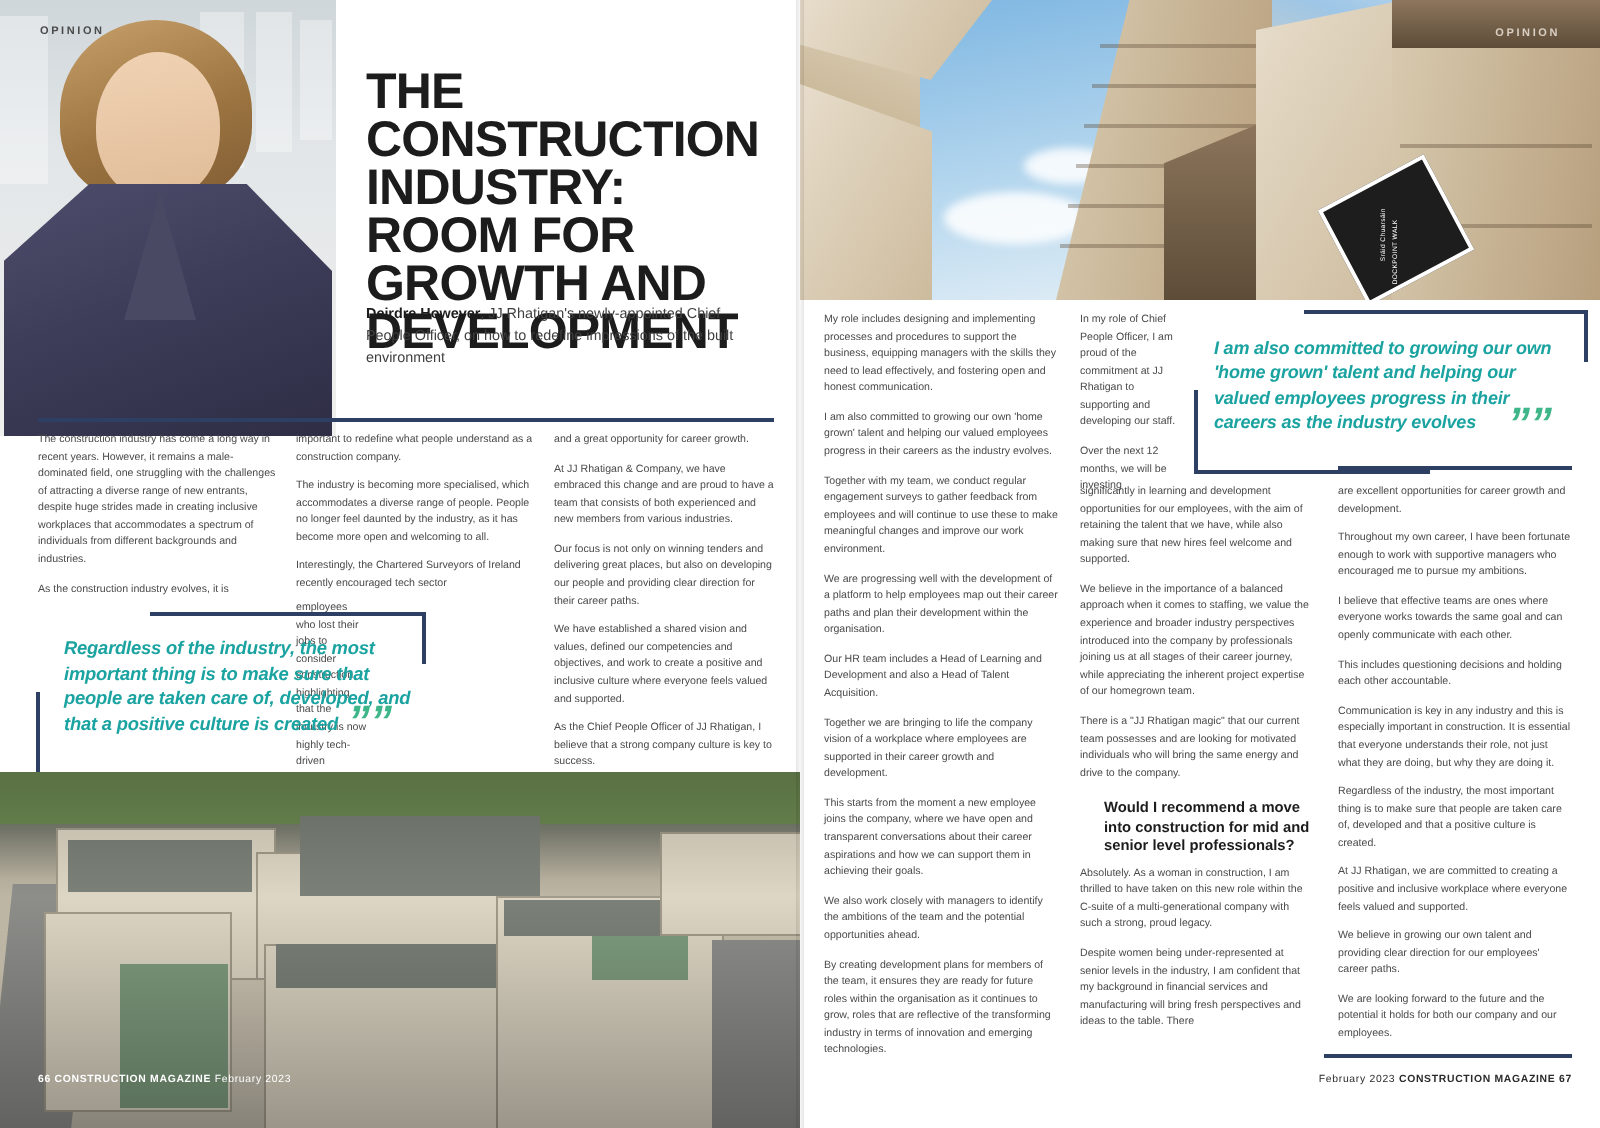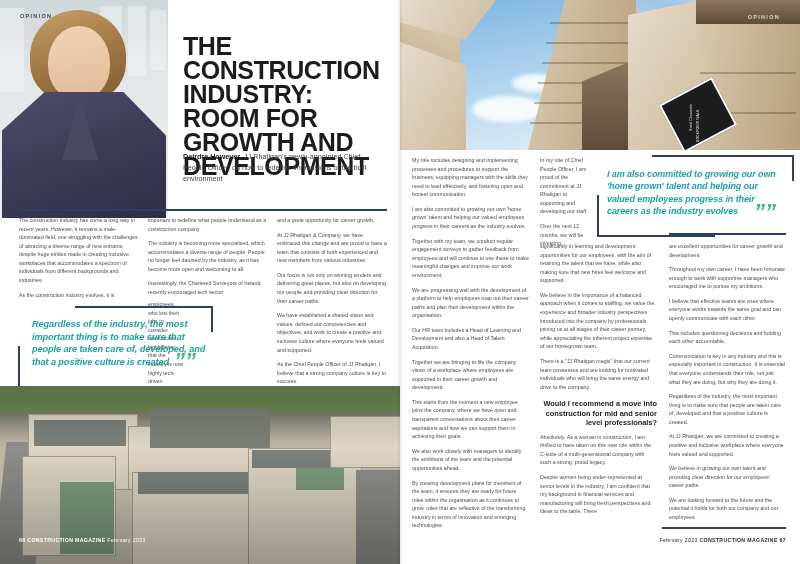--- a/index.html
+++ b/index.html
@@ -57,21 +57,21 @@
   
   .headline{position:absolute;left:183px;top:34px;width:210px;
     font-size:25px;line-height:0.96;font-weight:bold;color:#1c1c1c;letter-spacing:-0.4px;}
   .standfirst{position:absolute;left:183px;top:152px;width:200px;
     font-size:7.2px;line-height:1.5;color:#3f3f3f;}
   .standfirst b{color:#1c1c1c;}
 
   
   .col{position:absolute;font-size:5.3px;line-height:1.62;color:#4a4a4a;text-align:left;}
   .col p{margin:0 0 6px 0;}
-  .col h3{margin:8px 0 5px 0;font-size:7.4px;line-height:1.28;color:#1c1c1c;font-weight:bold;text-align:right;}
+  .col h3{margin:8px 0 5px 12px;font-size:7.4px;line-height:1.28;color:#1c1c1c;font-weight:bold;}
 
   
   .l-c1{left:19px;top:216px;width:122px;}
   .l-c2{left:148px;top:216px;width:122px;}
   .l-c3{left:277px;top:216px;width:110px;}
   .l-c2-narrow{left:148px;top:300px;width:36px;}
 
   
   .r-c1{left:412px;top:156px;width:117px;}
   .r-c2a{left:540px;top:156px;width:50px;}

